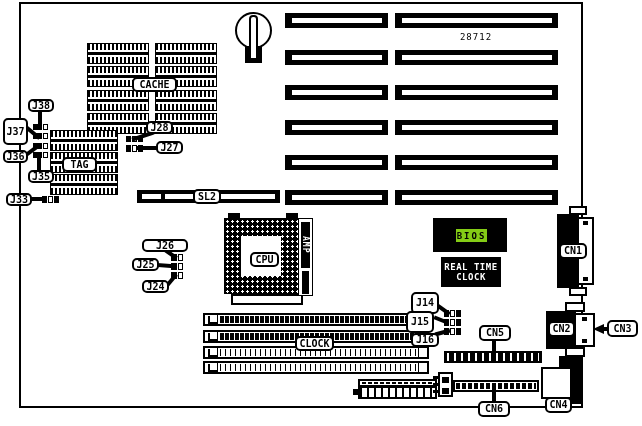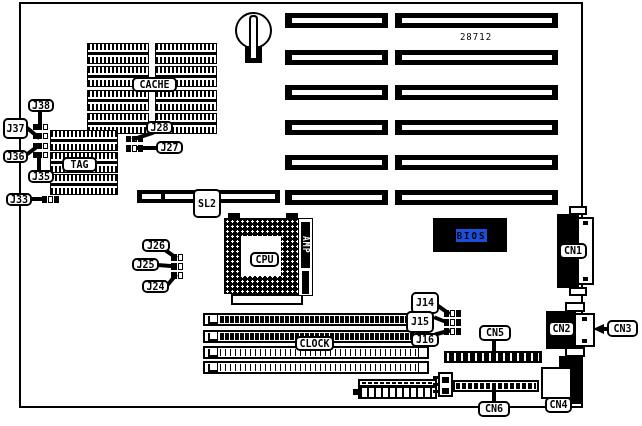--- a/index.html
+++ b/index.html
@@ -57,21 +57,21 @@
   .pwrbot{position:absolute;border:2px solid #000;
             background:repeating-linear-gradient(90deg,#000 0 2px,#fff 2px 7px)}
   .tab{position:absolute;background:#fff;border:2px solid #000;z-index:2}
   .face{position:absolute;background:#fff;border:2px solid #000;z-index:2;
         background-image:linear-gradient(#000,#000),linear-gradient(#000,#000);
         background-size:5px 4px,5px 4px;
         background-position:center 2px,center calc(100% - 2px);background-repeat:no-repeat}
   .rtc{position:absolute;background:#000;color:#fff;display:flex;flex-direction:column;
        align-items:center;justify-content:center;font-weight:bold;font-size:9px;
        line-height:10px;letter-spacing:.5px}
-  .biosbox{position:absolute;background:#1d4ed8;display:flex;align-items:center;
+  .biosbox{position:absolute;background:#84cc16;display:flex;align-items:center;
        justify-content:center;font-weight:bold;font-size:9px;letter-spacing:2px}
   .pn{position:absolute;font-size:9px;letter-spacing:1px}
   .wires{position:absolute;left:0;top:0;z-index:4;pointer-events:none}
   .wires line{stroke:#000;stroke-width:4;stroke-linecap:square}
   .wires polygon{fill:#000}
 </style>
 </head>
 <body>
 
 <div id="stage">
@@ -117,21 +117,21 @@
   <div class="slot" style="left:285px;top:190px;width:103px">
       <i></i>
     </div>
   <div class="slot" style="left:395px;top:190px;width:163px">
       <i></i>
     </div>
 
   <div class="slbar" style="left:137px;top:190px;width:143px">
     <i class="stripe"></i>
       <i class="gap" style="left:24px"></i>
-    <div class="lbl" style="left:56px;top:-1px;width:28px;height:29px">SL2</div>
+    <div class="lbl" style="left:56px;top:-1px;width:28px;height:15px">SL2</div>
   </div>
 
   <div class="chip" style="left:87px;top:43px;width:62px;height:21px"></div>
   <div class="chip" style="left:155px;top:43px;width:62px;height:21px"></div>
   <div class="chip" style="left:87px;top:66px;width:62px;height:21px"></div>
   <div class="chip" style="left:155px;top:66px;width:62px;height:21px"></div>
   <div class="chip" style="left:87px;top:90px;width:62px;height:21px"></div>
   <div class="chip" style="left:155px;top:90px;width:62px;height:21px"></div>
   <div class="chip" style="left:87px;top:113px;width:62px;height:21px"></div>
   <div class="chip" style="left:155px;top:113px;width:62px;height:21px"></div>
@@ -195,27 +195,27 @@
       <i class="w"></i>
       <i class="b"></i>
     </div>
   <div class="jmp" style="left:444px;top:328px;height:7px">
       <i class="b"></i>
       <i class="w"></i>
       <i class="b"></i>
     </div>
 
   <div class="lbl" style="left:28px;top:99px;width:26px;height:13px">J38</div>
-  <div class="lbl" style="left:3px;top:118px;width:25px;height:21px">J37</div>
+  <div class="lbl" style="left:3px;top:118px;width:25px;height:27px">J37</div>
   <div class="lbl" style="left:3px;top:150px;width:25px;height:13px">J36</div>
   <div class="lbl" style="left:28px;top:170px;width:26px;height:13px">J35</div>
   <div class="lbl" style="left:6px;top:193px;width:26px;height:13px">J33</div>
   <div class="lbl" style="left:146px;top:121px;width:27px;height:13px">J28</div>
   <div class="lbl" style="left:156px;top:141px;width:27px;height:13px">J27</div>
-  <div class="lbl" style="left:142px;top:239px;width:28px;height:13px">J26</div>
+  <div class="lbl" style="left:142px;top:239px;width:46px;height:13px">J26</div>
   <div class="lbl" style="left:132px;top:258px;width:27px;height:13px">J25</div>
   <div class="lbl" style="left:142px;top:280px;width:27px;height:13px">J24</div>
   <div class="lbl" style="left:411px;top:292px;width:28px;height:22px">J14</div>
   <div class="lbl" style="left:406px;top:311px;width:28px;height:22px">J15</div>
   <div class="lbl" style="left:411px;top:333px;width:28px;height:14px">J16</div>
 
   <div class="blk" style="left:228px;top:213px;width:12px;height:6px"></div>
   <div class="blk" style="left:286px;top:213px;width:12px;height:6px"></div>
   <div class="cpu" style="left:224px;top:218px;width:74px;height:76px">
       <i></i>
@@ -225,20 +225,24 @@
 
   <div class="amp" style="left:298px;top:218px;width:15px;height:78px">
     <div class="ampblk">AMP</div>
     <div class="abs" style="left:3px;top:52px;width:7px;height:23px;background:#000"></div>
   </div>
 
   <div class="blk" style="left:433px;top:218px;width:74px;height:34px">
     <div class="biosbox" style="left:23px;top:11px;width:31px;height:13px">BIOS</div>
   </div>
 
+  <div class="rtc" style="left:441px;top:257px;width:60px;height:30px">
+    <span>REAL TIME</span>
+    <span>CLOCK</span>
+  </div>
 
   <div class="simm" style="left:203px;top:313px;width:226px">
       <i class="latchL"></i>
       <i class="strip dark"></i>
       <i class="latchR"></i>
     </div>
   <div class="simm" style="left:203px;top:330px;width:226px">
       <i class="latchL"></i>
       <i class="strip dark"></i>
       <i class="latchR"></i>

